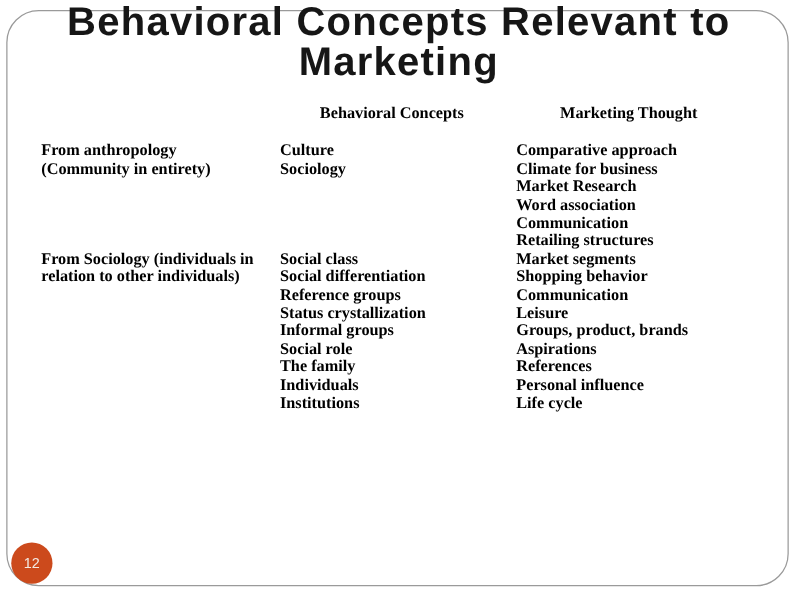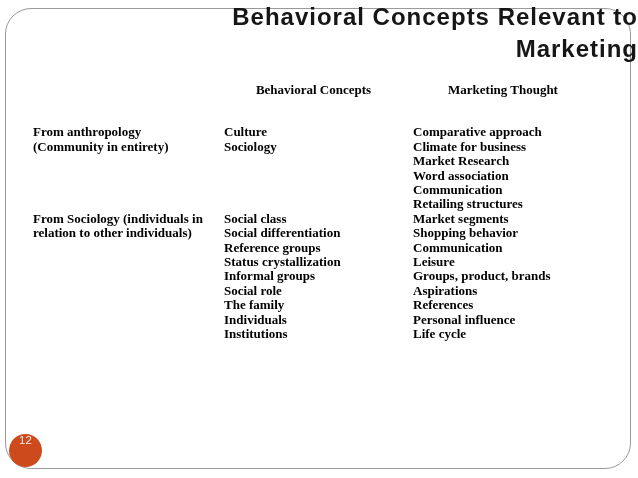--- a/index.html
+++ b/index.html
@@ -19,58 +19,59 @@
     height: 461px;
     border: 1px solid #9a9a9a;
     border-radius: 26px;
     box-sizing: border-box;
   }
   .title {
     position: absolute;
     top: 1px;
     left: 0;
     width: 100%;
-    text-align: right;
+    text-align: center;
     font-family: "Liberation Sans", sans-serif;
     font-weight: bold;
-    font-size: 24px;
+    font-size: 32px;
     line-height: 32px;
     letter-spacing: 1px;
     color: #161616;
   }
   .table {
     position: absolute;
     left: 33px;
     top: 83px;
     width: 572px;
     color: #000000;
     font-weight: bold;
     font-size: 13px;
     line-height: 14.4px;
   }
   .hrow, .trow {
     display: grid;
     grid-template-columns: 191px 189px 190px;
   }
-  .hrow { margin-bottom: 28px; }
+  .hrow { margin-bottom: 16px; }
   .hdr { text-align: center; }
   .row2 { }
   .cell { padding-right: 10px; box-sizing: border-box; }
   .page-badge {
     position: absolute;
     left: 9px;
     top: 434px;
     width: 33px;
     height: 33px;
     border-radius: 50%;
     background: #cc4a1c;
     color: #f3e9e2;
     font-family: "Liberation Sans", sans-serif;
     font-size: 11.5px;
     display: flex;
+    align-items: center;
     justify-content: center;
   }
 </style>
 </head>
 <body>
 
 <div class="slide">
   <div class="slide-border"></div>
 
   <div class="title">

